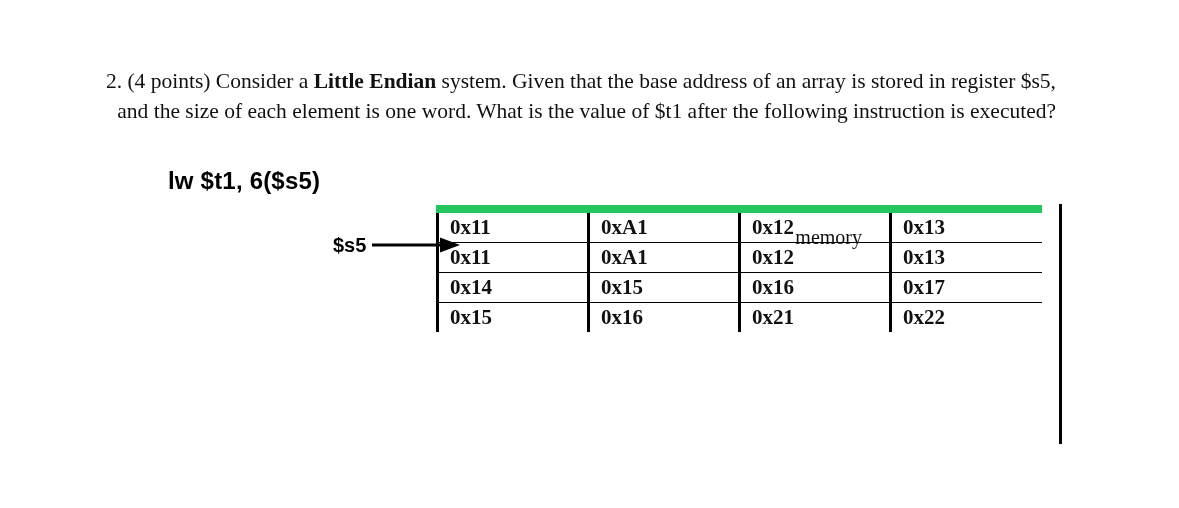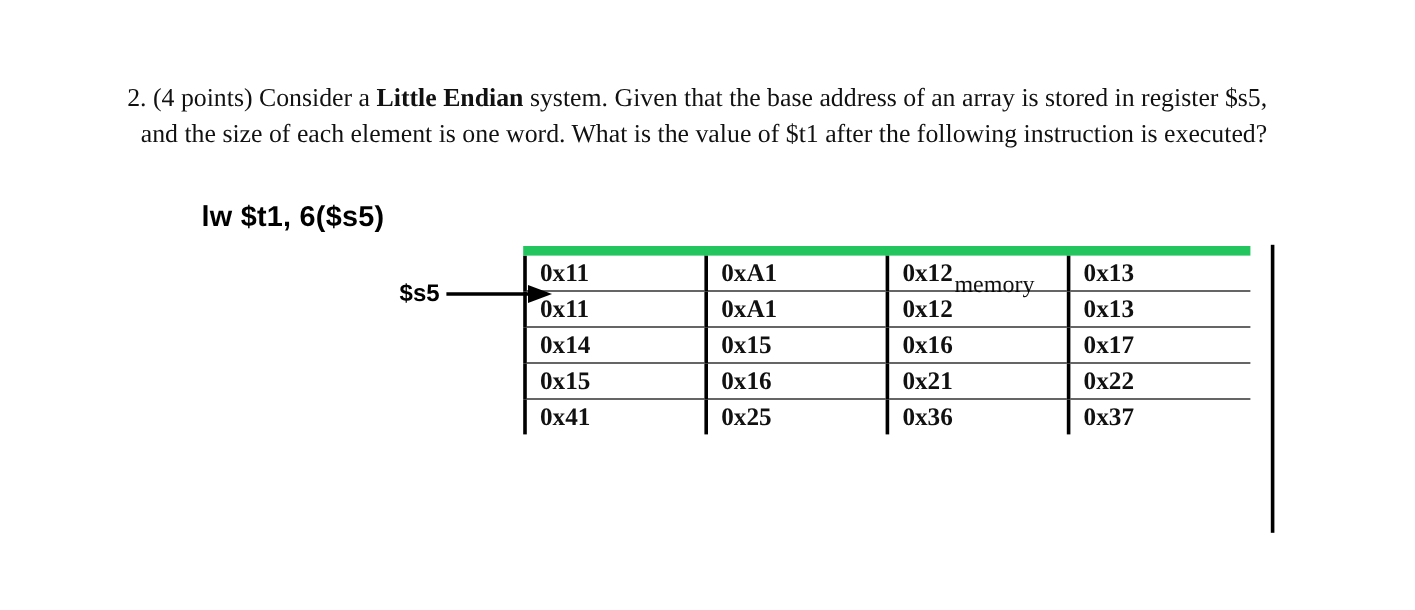--- a/index.html
+++ b/index.html
@@ -167,24 +167,18 @@
         <td>0x15</td>
         <td>0x16</td>
         <td>0x17</td>
       </tr>
       <tr>
         <td>0x15</td>
         <td>0x16</td>
         <td>0x21</td>
         <td>0x22</td>
       </tr>
-      <tr>
-        <td>0x41</td>
-        <td>0x25</td>
-        <td>0x36</td>
-        <td>0x37</td>
-      </tr>
     </tbody>
   </table>
 
   <div id="table-right-edge"></div>
 
 </div>
 
 </body></html>

